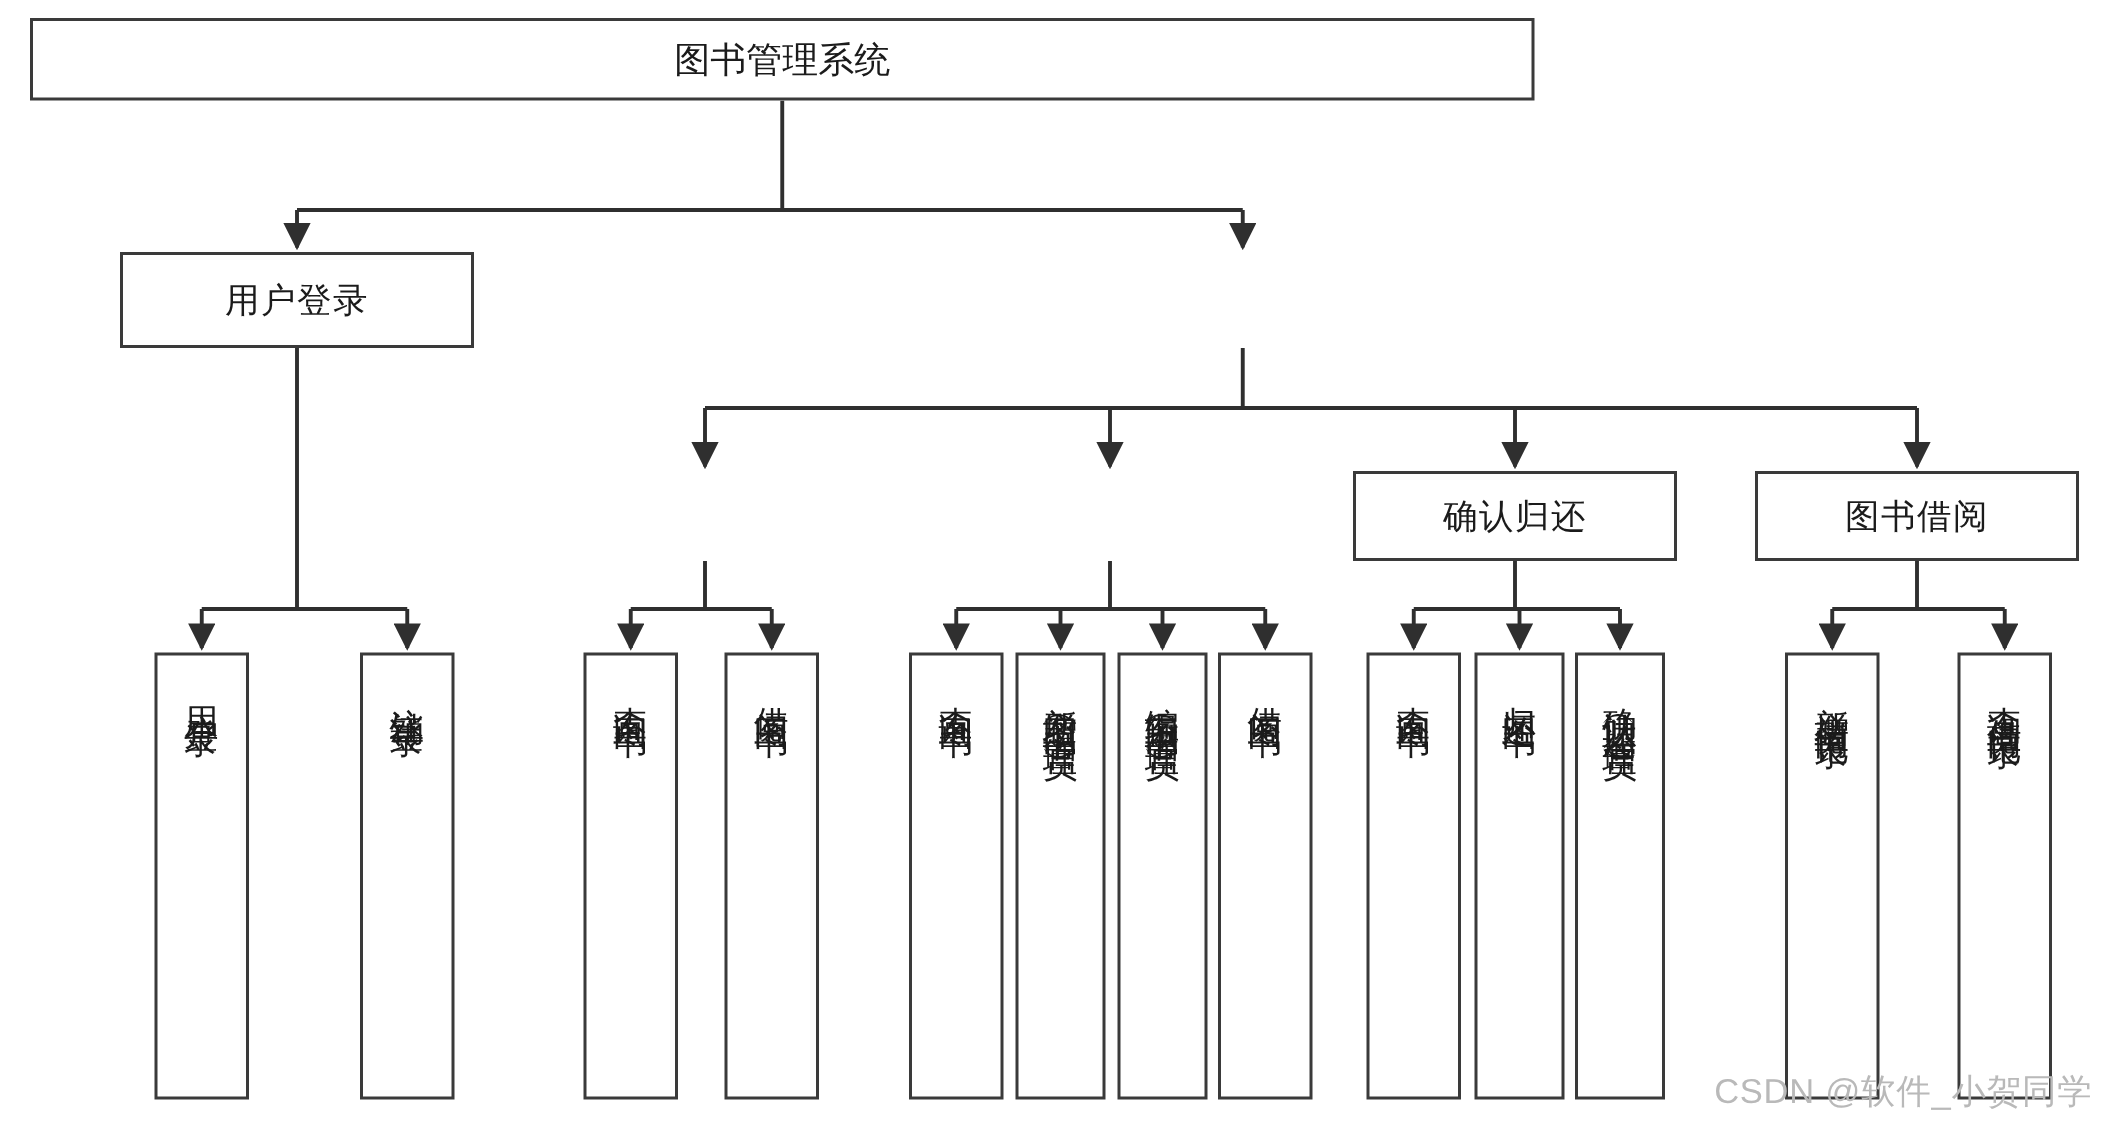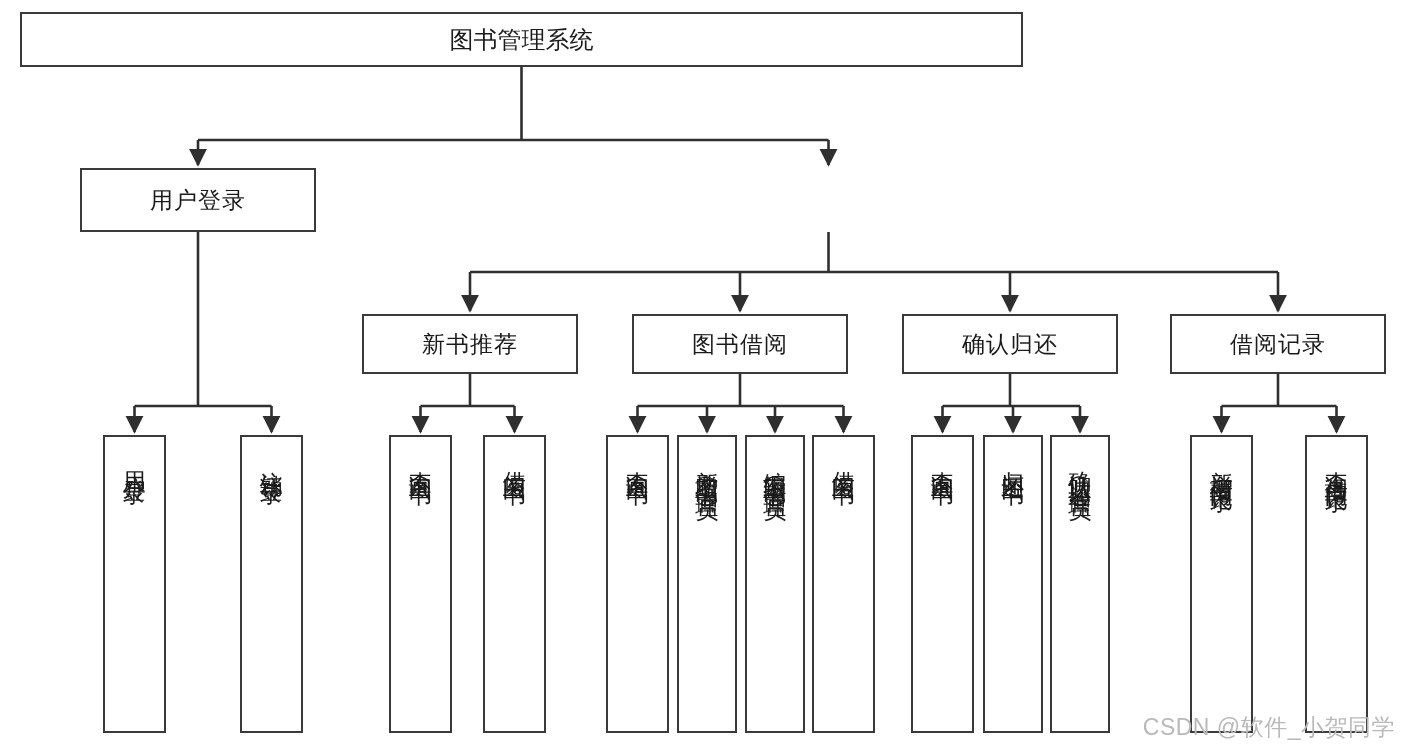--- a/index.html
+++ b/index.html
@@ -93,31 +93,25 @@
         <line x1="134.5" y1="406" x2="134.5" y2="432" marker-end="url(#arrow)"></line>
         <line x1="271.5" y1="406" x2="271.5" y2="432" marker-end="url(#arrow)"></line>
       </g>
   </svg>
 <div class="node root" style="left: 20px; top: 12px; width: 1003px; height: 55px;">
       <span>图书管理系统</span>
     </div>
     <div class="node h" style="left: 80px; top: 168px; width: 236px; height: 64px;">
       <span>用户登录</span>
     </div>
-    <div class="node h" style="left: 362px; top: 314px; width: 216px; height: 60px;">
-      <span>新书推荐</span>
-    </div>
-    <div class="node h" style="left: 632px; top: 314px; width: 216px; height: 60px;">
-      <span>图书借阅</span>
-    </div>
     <div class="node h" style="left: 902px; top: 314px; width: 216px; height: 60px;">
       <span>确认归还</span>
     </div>
     <div class="node h" style="left: 1170px; top: 314px; width: 216px; height: 60px;">
-      <span>借阅记录</span>
+      <span>图书借阅</span>
     </div>
     <div class="node leaf" style="left: 103px; top: 435px; width: 63px; height: 298px;">
       <span class="vtext">用户登录</span>
     </div>
     <div class="node leaf" style="left: 240px; top: 435px; width: 63px; height: 298px;">
       <span class="vtext">注销登录</span>
     </div>
     <div class="node leaf" style="left: 389px; top: 435px; width: 63px; height: 298px;">
       <span class="vtext">查询图书</span>
     </div>

